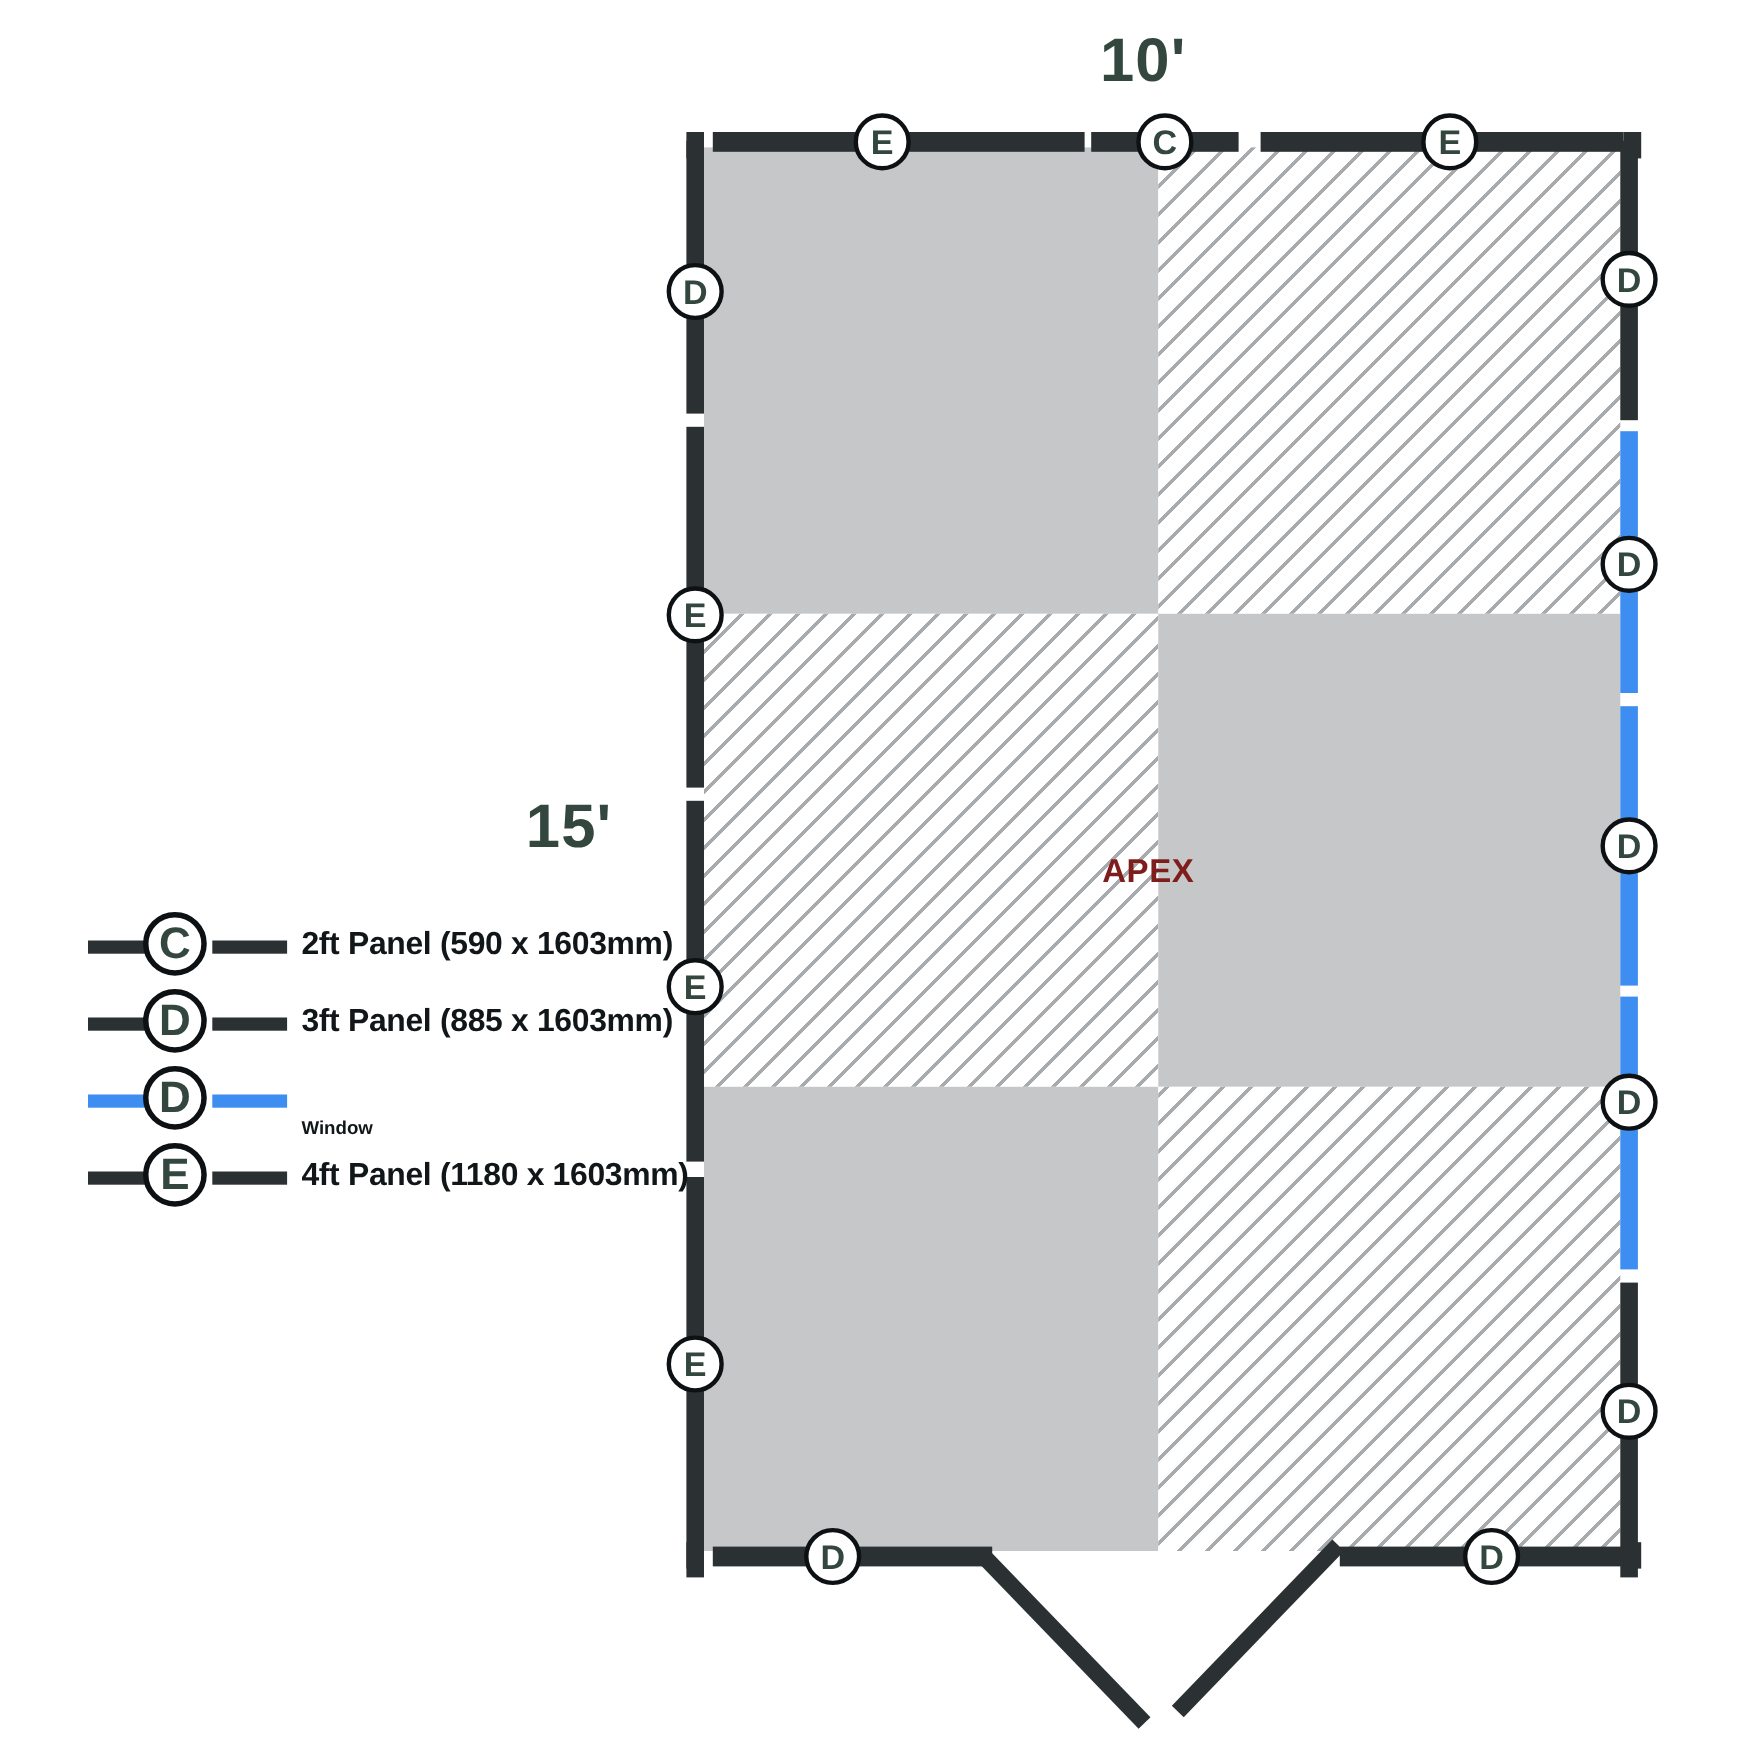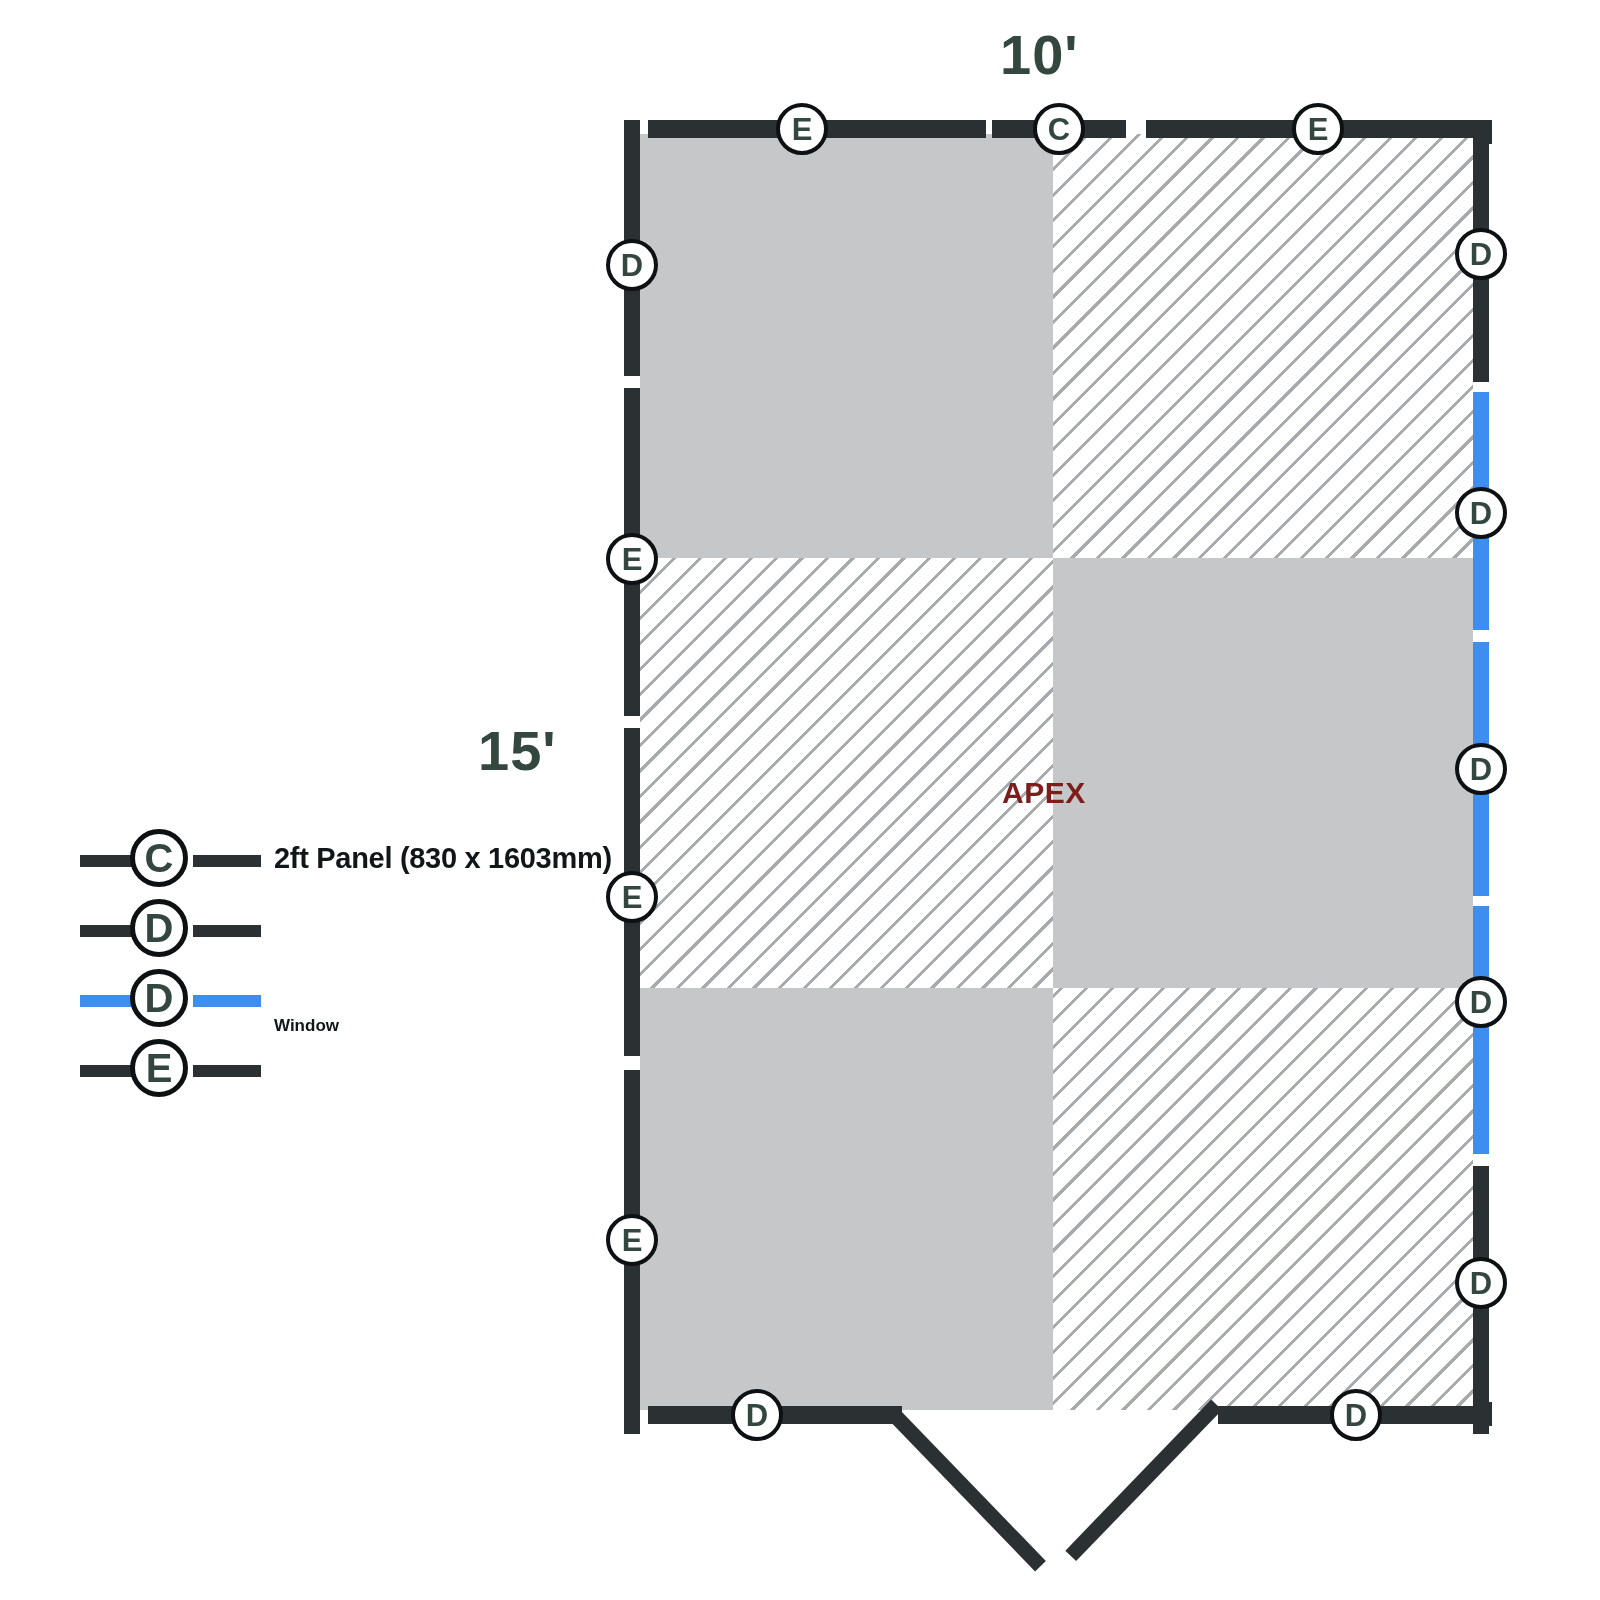--- a/index.html
+++ b/index.html
@@ -274,31 +274,32 @@
   <div id="legend">
 
     <div class="legend-row">
       <div class="legend-marker">
         <div class="legend-line left"></div>
         <div class="legend-line right"></div>
         <div class="legend-circle">
           <span>C</span>
         </div>
       </div>
-      <div class="legend-text">2ft Panel (830 x 1603mm)</div>
+      <div class="legend-text">2ft Panel (590 x 1603mm)</div>
     </div>
 
     <div class="legend-row">
       <div class="legend-marker">
         <div class="legend-line left"></div>
         <div class="legend-line right"></div>
         <div class="legend-circle">
           <span>D</span>
         </div>
       </div>
+      <div class="legend-text">3ft Panel (885 x 1603mm)</div>
     </div>
 
     <div class="legend-row">
       <div class="legend-marker">
         <div class="legend-line left blue"></div>
         <div class="legend-line right blue"></div>
         <div class="legend-circle">
           <span>D</span>
         </div>
       </div>
@@ -306,17 +307,18 @@
     </div>
 
     <div class="legend-row">
       <div class="legend-marker">
         <div class="legend-line left"></div>
         <div class="legend-line right"></div>
         <div class="legend-circle">
           <span>E</span>
         </div>
       </div>
+      <div class="legend-text">4ft Panel (1180 x 1603mm)</div>
     </div>
 
   </div>
 
 </div>
 
 </body></html>

